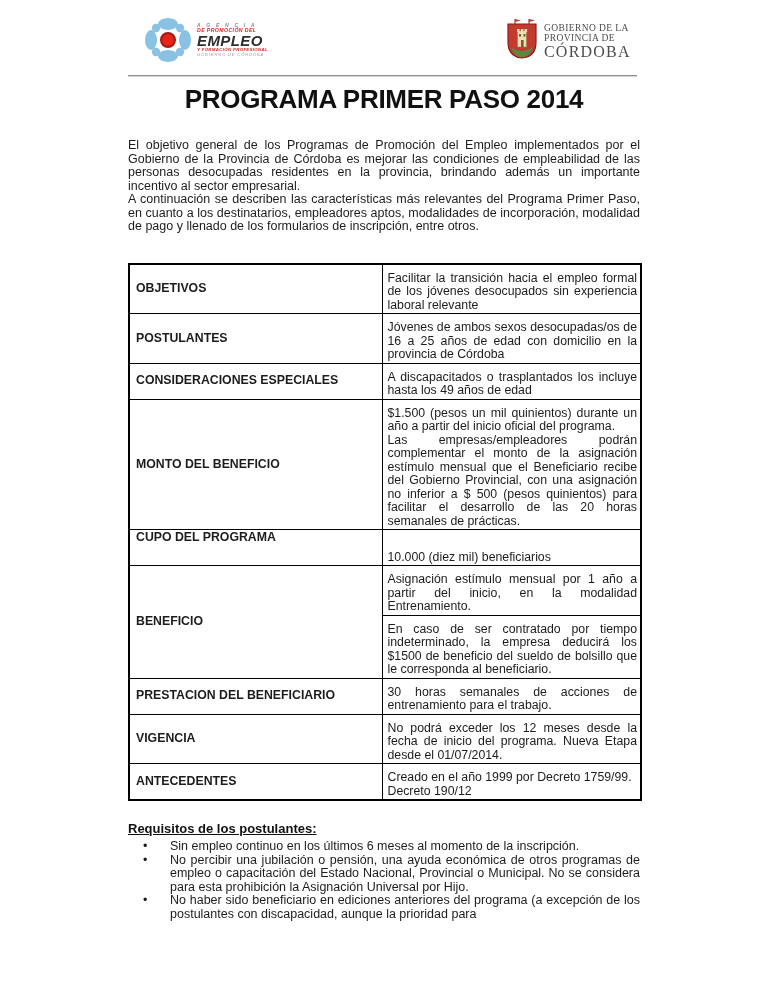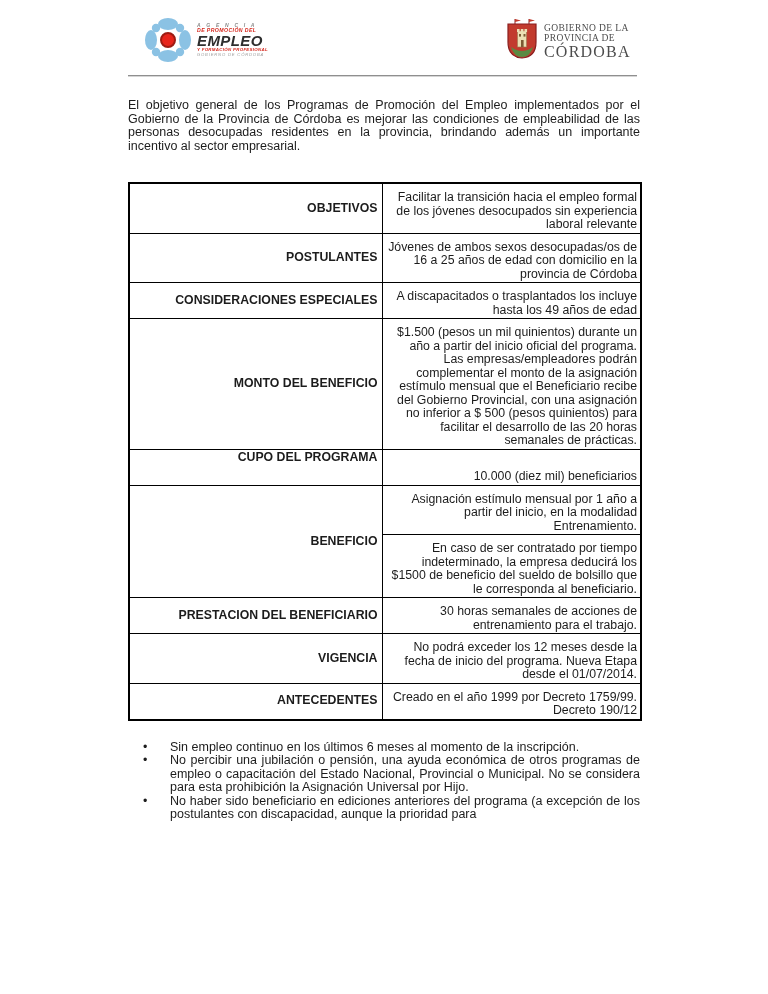--- a/index.html
+++ b/index.html
@@ -59,21 +59,20 @@
     width:512px;
     border-collapse:collapse;
     border:2px solid #000;
     table-layout:fixed;
   }
   table.info td {
     border:1px solid #000;
     font-size:12.3px;
     line-height:13.5px;
     overflow:hidden;
-    text-align:right;
   }
   td.lbl {
     font-weight:bold;
     vertical-align:middle;
     padding:1px 4px 1px 6px;
   }
   td.lbl.vtop { vertical-align:top; }
   td.val {
     text-align:justify;
     vertical-align:top;
@@ -145,23 +144,25 @@
       <div class="logo-right-text">
         <div class="rt-small">GOBIERNO DE LA</div>
         <div class="rt-small">PROVINCIA DE</div>
         <div class="rt-big">CÓRDOBA</div>
       </div>
     </div>
 
     <div class="hdr-rule"></div>
   </div>
 
+  <h1 class="doc-title">PROGRAMA PRIMER PASO 2014</h1>
 
   <section class="intro">
     <p>El objetivo general de los Programas de Promoción del Empleo implementados por el Gobierno de la Provincia de Córdoba es mejorar las condiciones de empleabilidad de las personas desocupadas residentes en la provincia, brindando además un importante incentivo al sector empresarial.</p>
+    <p>A continuación se describen las características más relevantes del Programa Primer Paso, en cuanto a los destinatarios, empleadores aptos, modalidades de incorporación, modalidad de pago y llenado de los formularios de inscripción, entre otros.</p>
   </section>
 
   <table class="info">
     <colgroup>
         <col style="width:253px">
         <col style="width:259px">
       </colgroup>
     <tbody>
       <tr>
         <td class="lbl h44">OBJETIVOS</td>
@@ -202,20 +203,21 @@
       </tr>
       <tr>
         <td class="lbl h28">ANTECEDENTES</td>
         <td class="val">Creado en el año 1999 por Decreto 1759/99.
 Decreto 190/12</td>
       </tr>
     </tbody>
   </table>
 
   <section class="requisitos">
+    <h2 class="sec-heading">Requisitos de los postulantes:</h2>
     <ul>
       <li>
         <span class="bullet">•</span>
         <span>Sin empleo continuo en los últimos 6 meses al momento de la inscripción.</span>
       </li>
       <li>
         <span class="bullet">•</span>
         <span>No percibir una jubilación o pensión, una ayuda económica de otros programas de empleo o capacitación del Estado Nacional, Provincial o Municipal. No se considera para esta prohibición la Asignación Universal por Hijo.</span>
       </li>
       <li>

